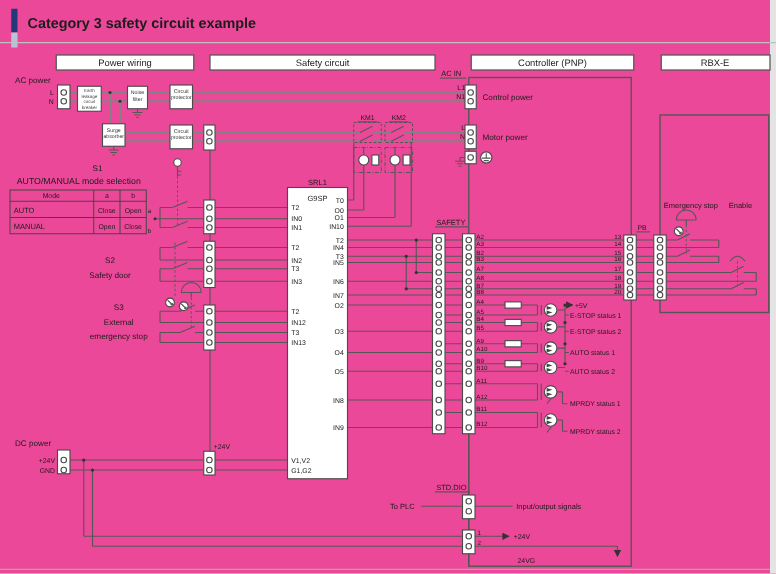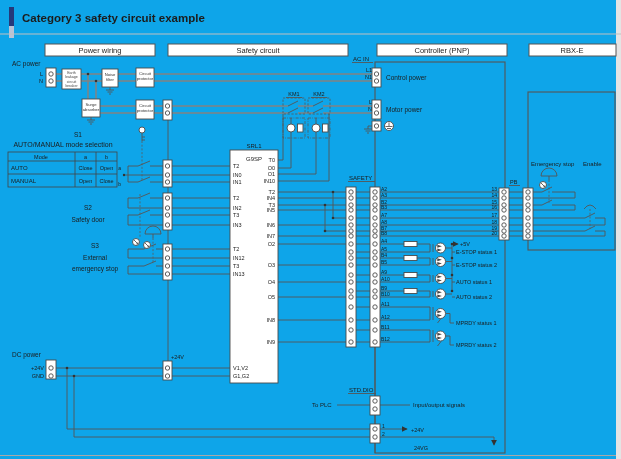--- a/index.html
+++ b/index.html
@@ -1,16 +1,16 @@
 <!DOCTYPE html>
 <html><head>
 <meta charset="utf-8">
 <style>
   html,body{margin:0;padding:0;background:#fff;}
-  .page{position:relative;width:621px;height:459px;background:#0ea5e9;overflow:hidden;
+  .page{position:relative;width:621px;height:459px;background:#ec4899;overflow:hidden;
         font-family:"Liberation Sans",sans-serif;}
   svg{position:absolute;left:0;top:0;}
   text{font-family:"Liberation Sans",sans-serif;fill:#1c1c1c;}
   .ttl{font-size:11.5px;font-weight:bold;}
   .t36{font-size:3.6px;fill:#444;}
   .t42{font-size:4.2px;fill:#333;}
   .t5{font-size:5px;}
   .t55{font-size:5.5px;}
   .t6{font-size:6px;}
   .t65{font-size:6.5px;}

